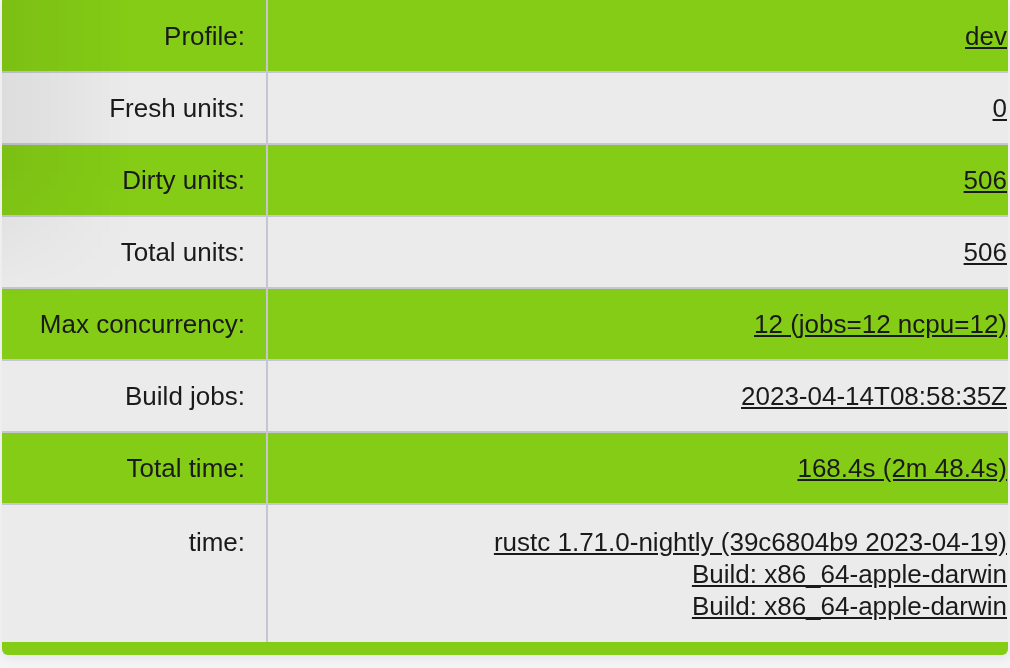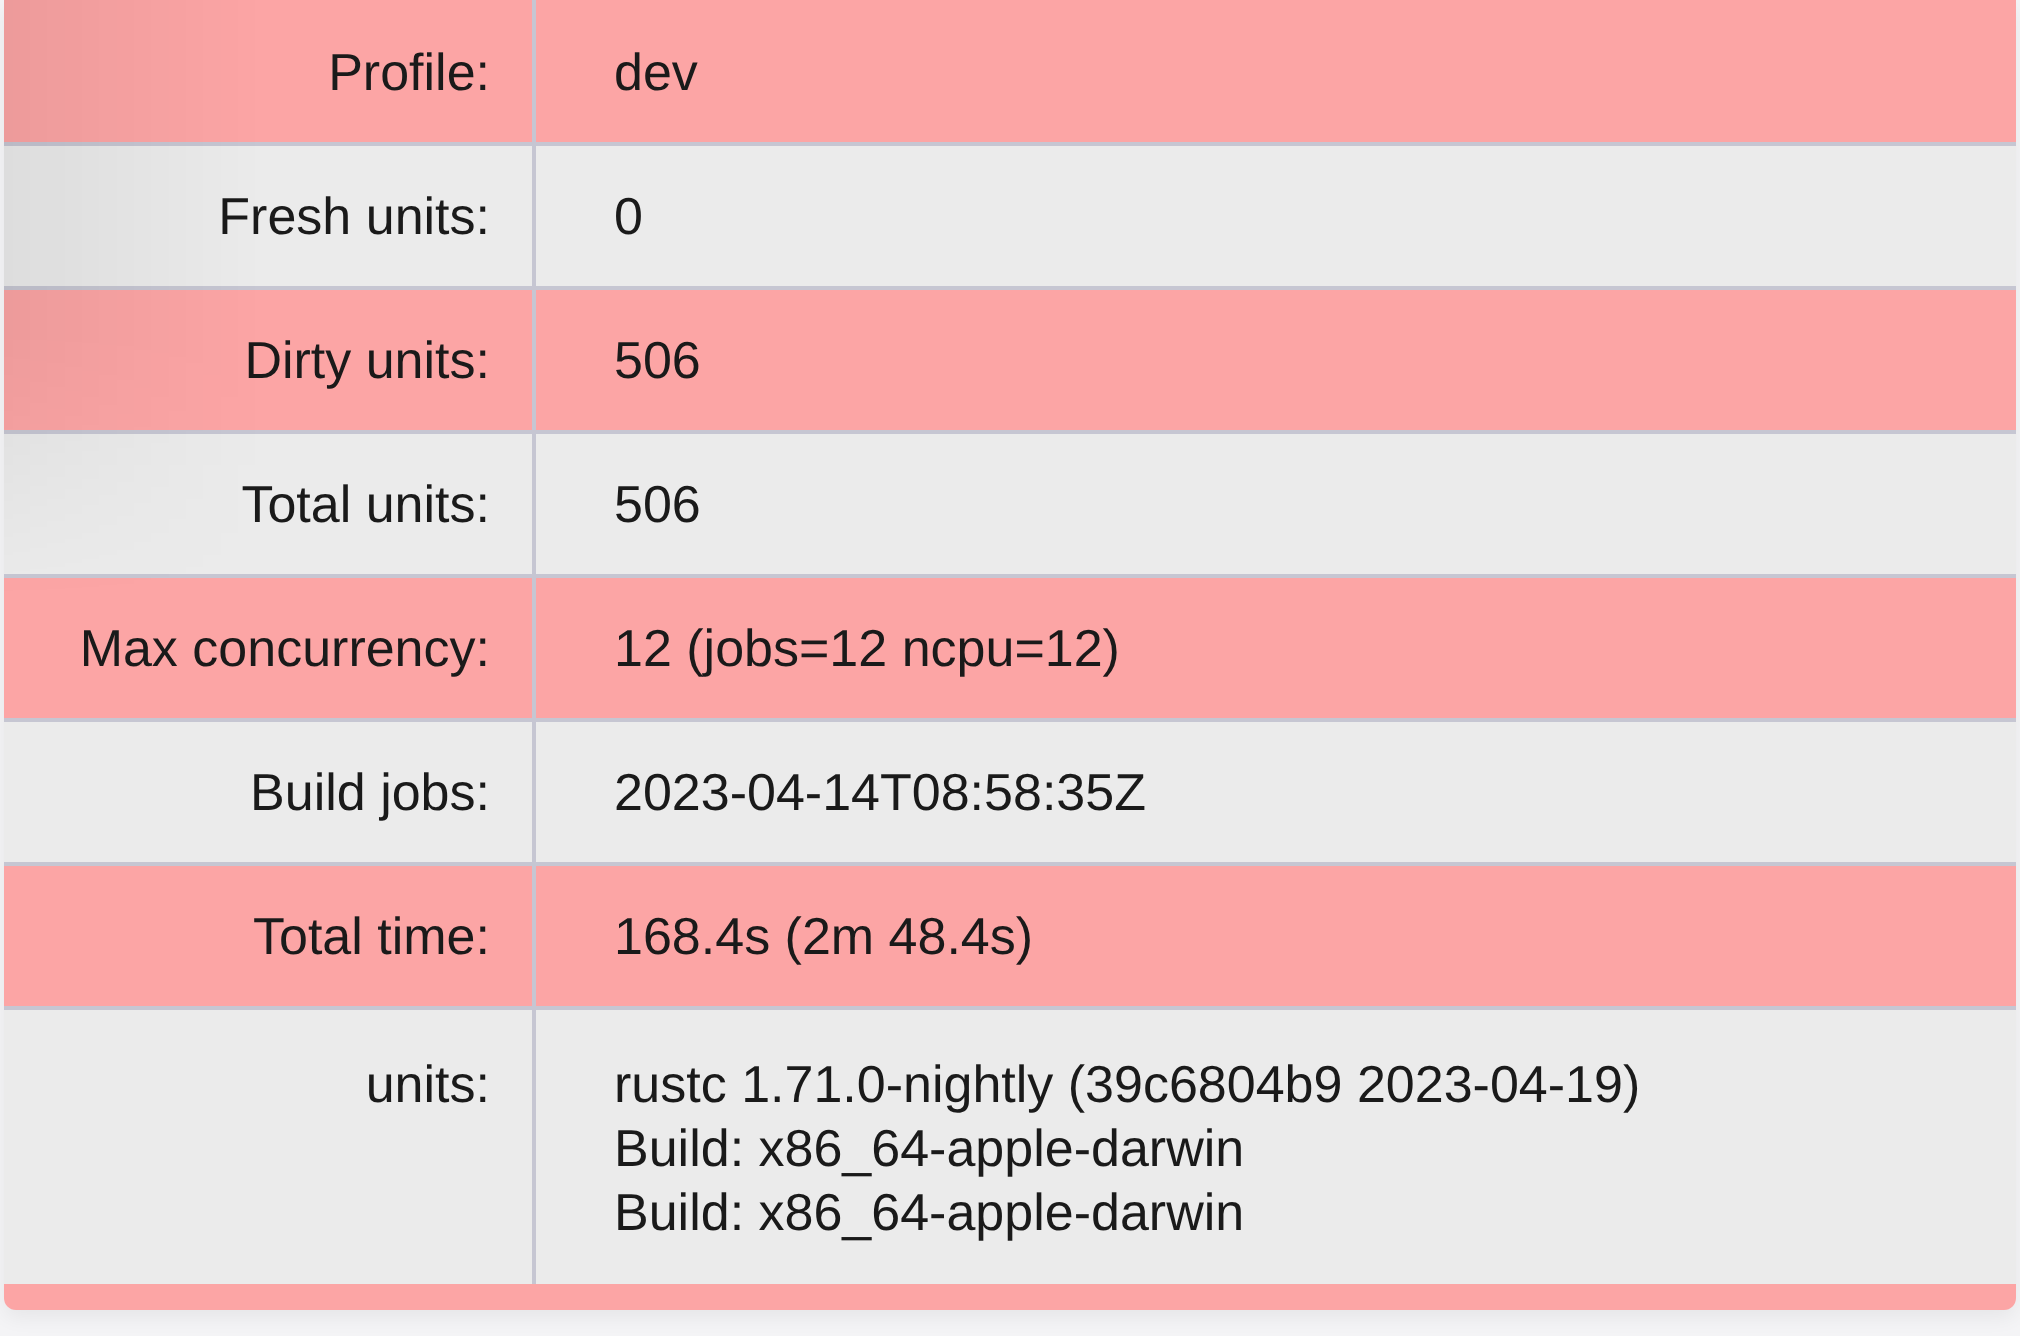--- a/index.html
+++ b/index.html
@@ -11,21 +11,21 @@
       background: #f4f4f6;
       font-family: "Liberation Sans", sans-serif;
       color: #1a1a1a;
     }
     .summary-wrap {
       position: absolute;
       left: 2px;
       top: 0;
       width: 1006px;
       height: 655px;
-      background: #fca5a5;
+      background: #84cc16;
       border-bottom-left-radius: 6px;
       border-bottom-right-radius: 6px;
       box-shadow: 0 4px 10px rgba(0,0,0,0.06);
       overflow: hidden;
     }
     .shade {
       position: absolute;
       left: 0;
       top: 0;
       width: 130px;
@@ -49,22 +49,23 @@
       font-size: 26px;
       line-height: 32px;
       vertical-align: middle;
     }
     tr.row td.key {
       text-align: right;
       padding-right: 21px;
       border-right: 2px solid #c6c6d2;
     }
     tr.row td.val {
-      text-align: left;
+      text-align: right;
       padding-left: 39px;
+      text-decoration: underline;
     }
     tr.row.last { height: 138px; }
     tr.row.last td {
       vertical-align: top;
       padding-top: 21px;
       border-bottom: none;
     }
     .line { display: block; }
   </style>
 </head>
@@ -100,21 +101,21 @@
       </tr>
       <tr class="row alt">
         <td class="key">Build jobs:</td>
         <td class="val">2023-04-14T08:58:35Z</td>
       </tr>
       <tr class="row">
         <td class="key">Total time:</td>
         <td class="val">168.4s (2m 48.4s)</td>
       </tr>
       <tr class="row alt last">
-        <td class="key">units:</td>
+        <td class="key">time:</td>
         <td class="val">
           <span class="line">rustc 1.71.0-nightly (39c6804b9 2023-04-19)</span>
           <span class="line">Build: x86_64-apple-darwin</span>
           <span class="line">Build: x86_64-apple-darwin</span>
         </td>
       </tr>
     </tbody>
   </table>
 </div>
 

